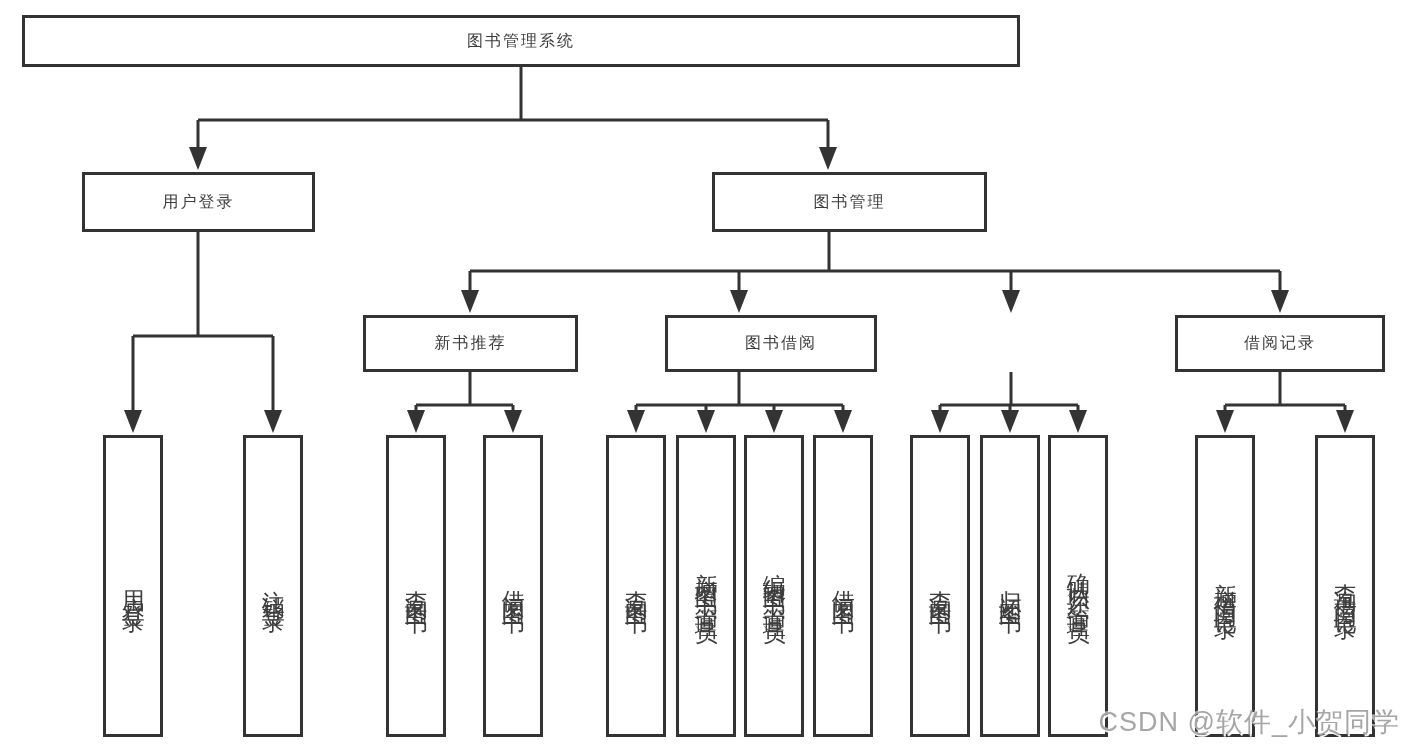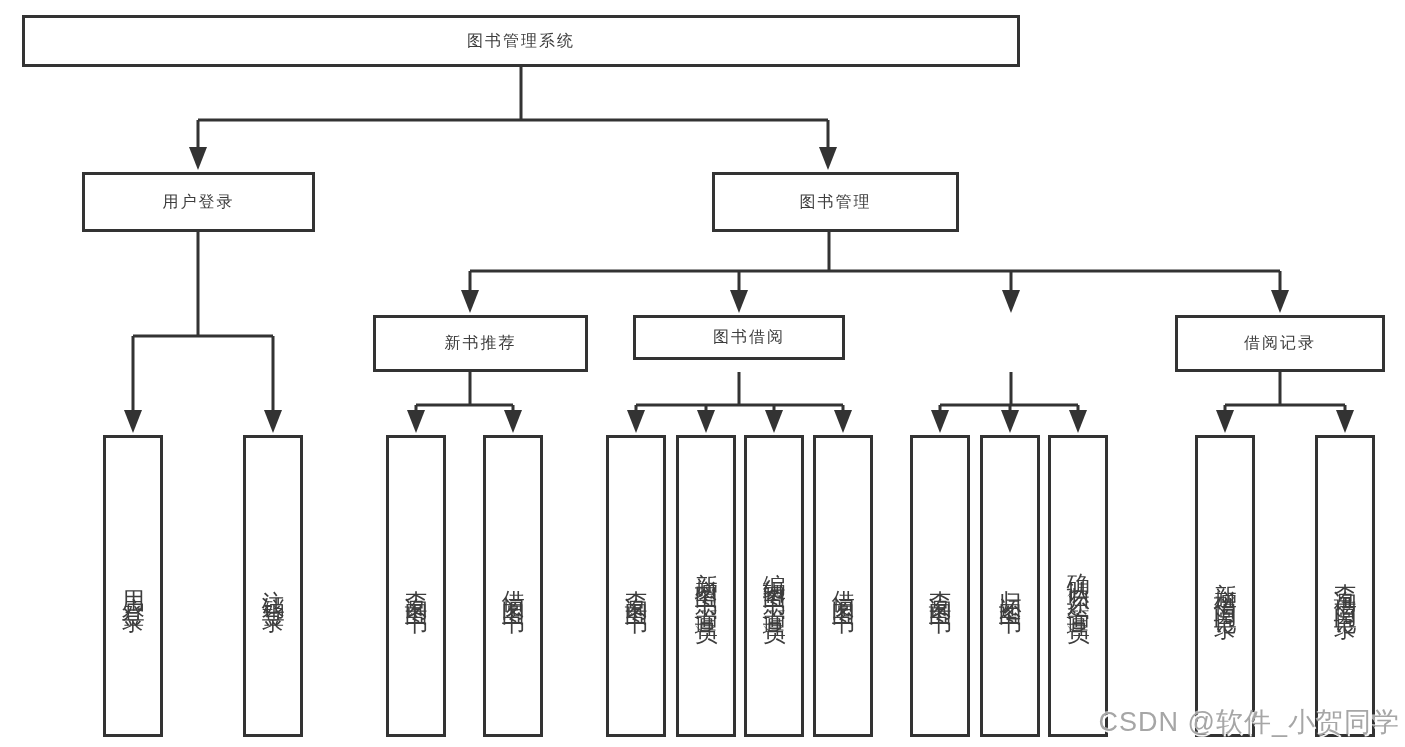--- a/index.html
+++ b/index.html
@@ -80,24 +80,24 @@
       <polygon points="1001,410 1019,410 1010,433"></polygon>
       <polygon points="1069,410 1087,410 1078,433"></polygon>
       <polygon points="1216,410 1234,410 1225,433"></polygon>
       <polygon points="1336,410 1354,410 1345,433"></polygon>
     </g>
   </svg>
 
   <div class="node" style="left:22px;top:15px;width:998px;height:52px;">图书管理系统</div>
 
   <div class="node" style="left:82px;top:172px;width:233px;height:60px;">用户登录</div>
-  <div class="node" style="left:712px;top:172px;width:247px;height:60px;">图书管理</div>
+  <div class="node" style="left:712px;top:172px;width:275px;height:60px;">图书管理</div>
 
-  <div class="node" style="left:373px;top:315px;width:215px;height:57px;">新书推荐</div>
-  <div class="node" style="left:633px;top:315px;width:212px;height:45px;padding-left:20px;">图书借阅</div>
+  <div class="node" style="left:363px;top:315px;width:215px;height:57px;">新书推荐</div>
+  <div class="node" style="left:665px;top:315px;width:212px;height:57px;padding-left:20px;">图书借阅</div>
   <div class="node" style="left:1175px;top:315px;width:210px;height:57px;">借阅记录</div>
 
   <div class="vnode" style="left:103px;top:435px;width:60px;height:302px;">
     <span class="vtext">用户登录</span>
   </div>
   <div class="vnode" style="left:243px;top:435px;width:60px;height:302px;">
     <span class="vtext">注销登录</span>
   </div>
 
   <div class="vnode" style="left:386px;top:435px;width:60px;height:302px;">

